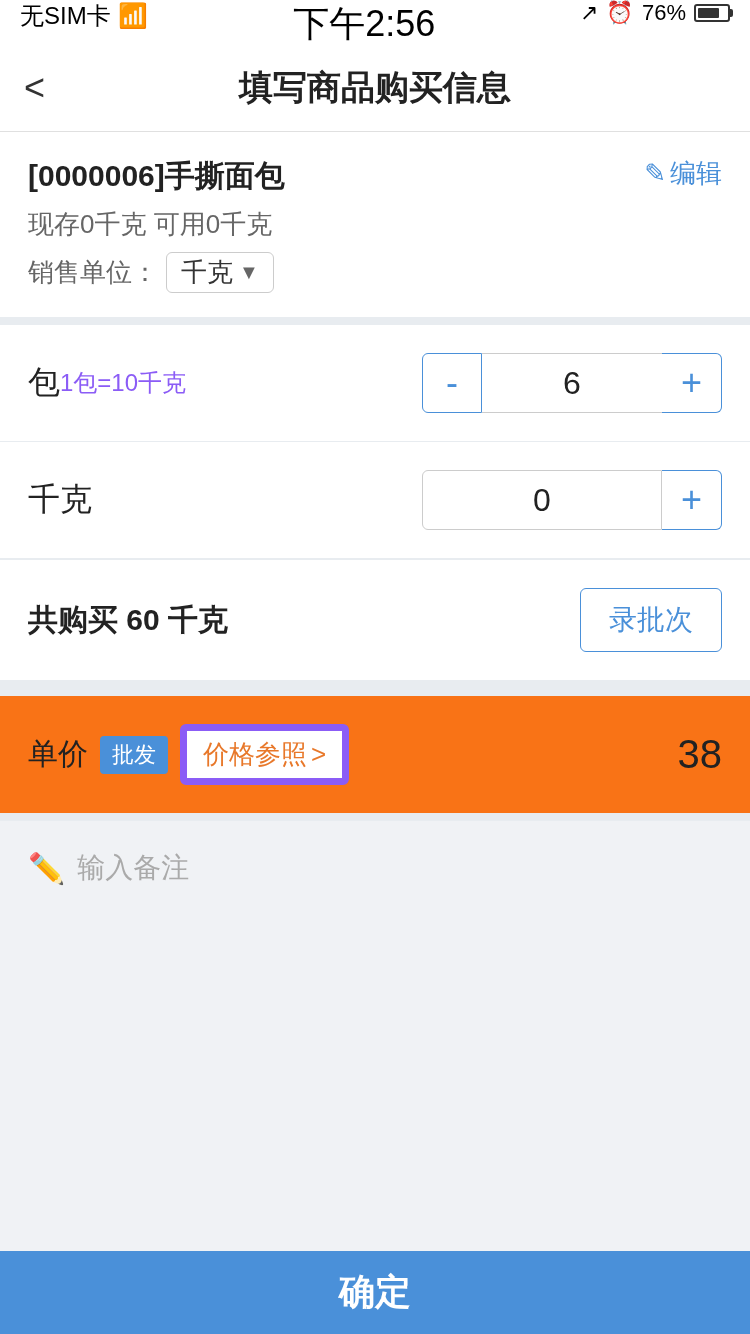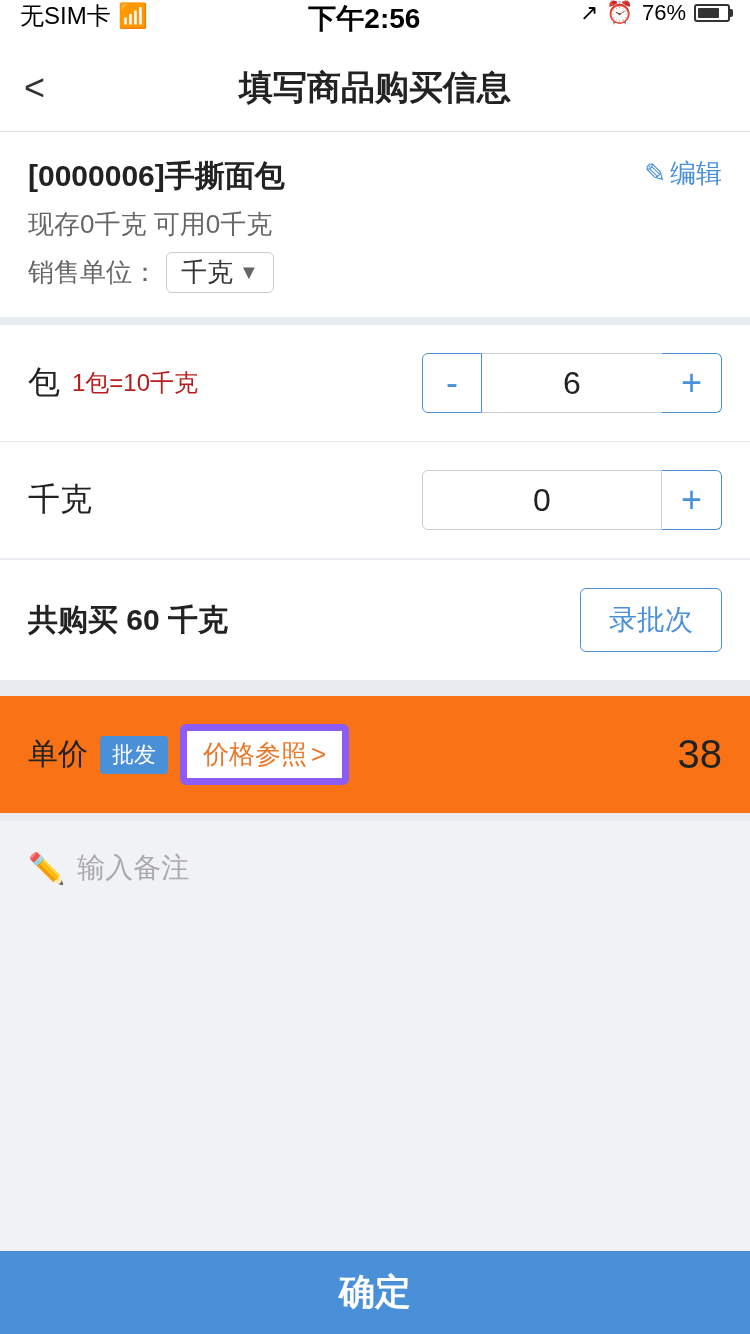--- a/index.html
+++ b/index.html
@@ -18,21 +18,21 @@
       height: 44px;
       background: #fff;
       display: flex;
       align-items: flex-start;
       justify-content: space-between;
       padding: 0 20px;
       font-size: 26px;
       font-weight: 500;
     }
     .status-left { display: flex; align-items: center; gap: 8px; font-size: 24px; }
-    .status-center { font-size: 28px; font-weight: 700; }
+    .status-center { font-size: 36px; font-weight: 400; }
     .status-right { display: flex; align-items: center; gap: 8px; font-size: 22px; }
     .battery-icon {
       display: inline-flex; align-items: center;
       border: 2px solid #333; border-radius: 3px; width: 36px; height: 18px;
       padding: 2px; position: relative;
     }
     .battery-fill { background: #333; height: 100%; width: 76%; border-radius: 1px; }
     .battery-tip {
       position: absolute; right: -5px; top: 50%; transform: translateY(-50%);
       width: 3px; height: 8px; background: #333; border-radius: 0 2px 2px 0;
@@ -130,22 +130,21 @@
       border-bottom: 1px solid #e8ecf0;
     }
     .qty-label {
       font-size: 32px;
       color: #222;
       font-weight: 500;
       flex: 0 0 auto;
     }
     .qty-sublabel {
       font-size: 24px;
-      color: #b91c1c;
-      margin-left: 12px;
+      color: #8b5cf6;
       flex: 1;
     }
     .qty-controls {
       display: flex;
       align-items: center;
       gap: 0;
       margin-left: auto;
     }
     .qty-btn {
       width: 60px;

